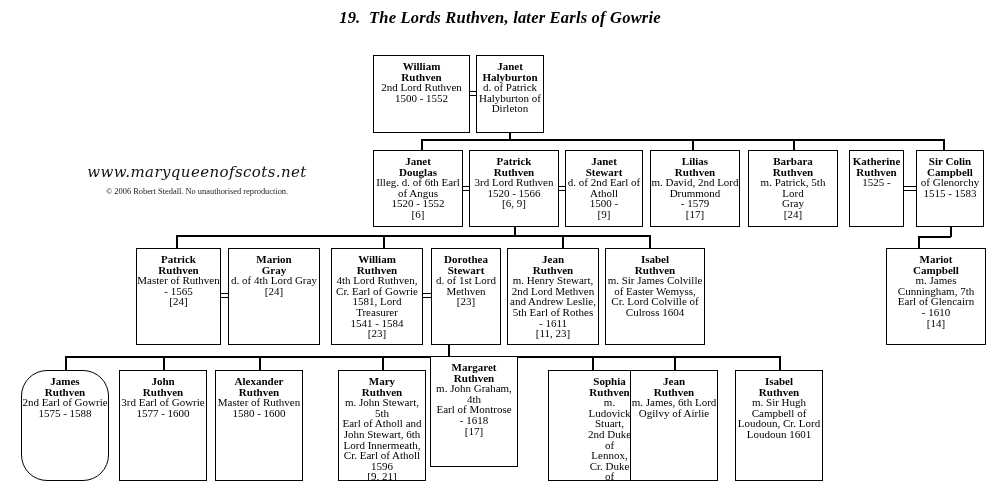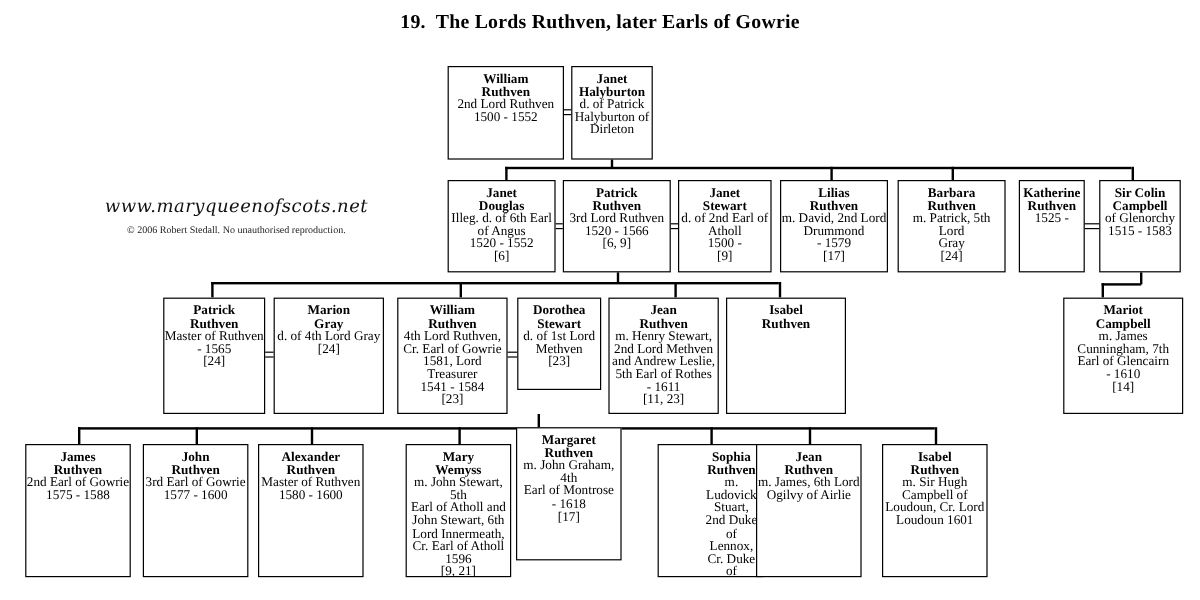--- a/index.html
+++ b/index.html
@@ -17,20 +17,21 @@
     color: #000000;
   }
   #chart-title {
     position: absolute;
     top: 8px;
     left: 0;
     width: 1000px;
     text-align: center;
     font-size: 16.5px;
     font-weight: bold;
+    font-style: italic;
     font-family: "Liberation Serif", "DejaVu Serif", serif;
     letter-spacing: 0.2px;
     white-space: pre;
   }
   .node {
     position: absolute;
     box-sizing: border-box;
     border: 1.6px solid #000000;
     background: #ffffff;
     text-align: center;
@@ -213,21 +214,21 @@
     <span class="nm">William
 Ruthven</span>
     <span class="dt">4th Lord Ruthven,
 Cr. Earl of Gowrie
 1581, Lord
 Treasurer
 1541 -  1584
 [23]</span>
   </div>
 
-  <div class="node" style="left:431px; top:248px; width:70px; height:77px;">
+  <div class="node" style="left:431px; top:248px; width:70px; height:97px;">
     <span class="nm">Dorothea
 Stewart</span>
     <span class="dt">d. of 1st Lord
 Methven
 [23]</span>
   </div>
 
   <div class="node" style="left:507px; top:248px; width:92px; height:97px;">
     <span class="nm">Jean
 Ruthven</span>
@@ -235,20 +236,24 @@
 2nd Lord Methven
 and Andrew Leslie,
 5th Earl of Rothes
 -  1611
 [11, 23]</span>
   </div>
 
   <div class="node" style="left:605px; top:248px; width:100px; height:97px;">
     <span class="nm">Isabel
 Ruthven</span>
+    <span class="dt">m. Sir James Colville
+of Easter Wemyss,
+Cr. Lord Colville of
+Culross 1604</span>
   </div>
 
   <div class="node" style="left:886px; top:248px; width:100px; height:97px;">
     <span class="nm">Mariot
 Campbell</span>
     <span class="dt">m. James
 Cunningham, 7th
 Earl of Glencairn
 -  1610
 [14]</span>
@@ -262,21 +267,21 @@
 
   <div class="line vline" style="left:65px; top:356px; height:14px;"></div>
   <div class="line vline" style="left:163px; top:356px; height:14px;"></div>
   <div class="line vline" style="left:259px; top:356px; height:14px;"></div>
   <div class="line vline" style="left:382px; top:356px; height:14px;"></div>
   <div class="line vline" style="left:474px; top:356px; height:14px;"></div>
   <div class="line vline" style="left:592px; top:356px; height:14px;"></div>
   <div class="line vline" style="left:674px; top:356px; height:14px;"></div>
   <div class="line vline" style="left:779px; top:356px; height:14px;"></div>
 
-  <div class="node" style="left:21px; top:370px; width:88px; height:111px;">
+  <div class="node" style="left:21px; top:370px; width:88px; height:111px;border-radius:26px;">
     <span class="nm">James
 Ruthven</span>
     <span class="dt">2nd Earl of Gowrie
 1575 -  1588</span>
   </div>
 
   <div class="node" style="left:119px; top:370px; width:88px; height:111px;">
     <span class="nm">John
 Ruthven</span>
     <span class="dt">3rd Earl of Gowrie
@@ -285,21 +290,21 @@
 
   <div class="node" style="left:215px; top:370px; width:88px; height:111px;">
     <span class="nm">Alexander
 Ruthven</span>
     <span class="dt">Master of Ruthven
 1580 -  1600</span>
   </div>
 
   <div class="node" style="left:338px; top:370px; width:88px; height:111px;">
     <span class="nm">Mary
-Wemyss</span>
+Ruthven</span>
     <span class="dt">m. John Stewart, 5th
 Earl of Atholl and
 John Stewart, 6th
 Lord Innermeath,
 Cr. Earl of Atholl
 1596
 [9, 21]</span>
   </div>
 
   <div class="node" style="left:430px; top:356px; width:88px; height:111px;">

